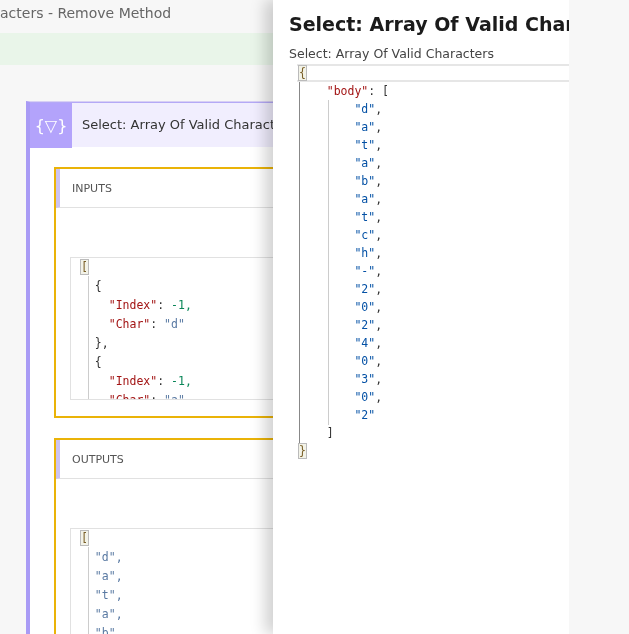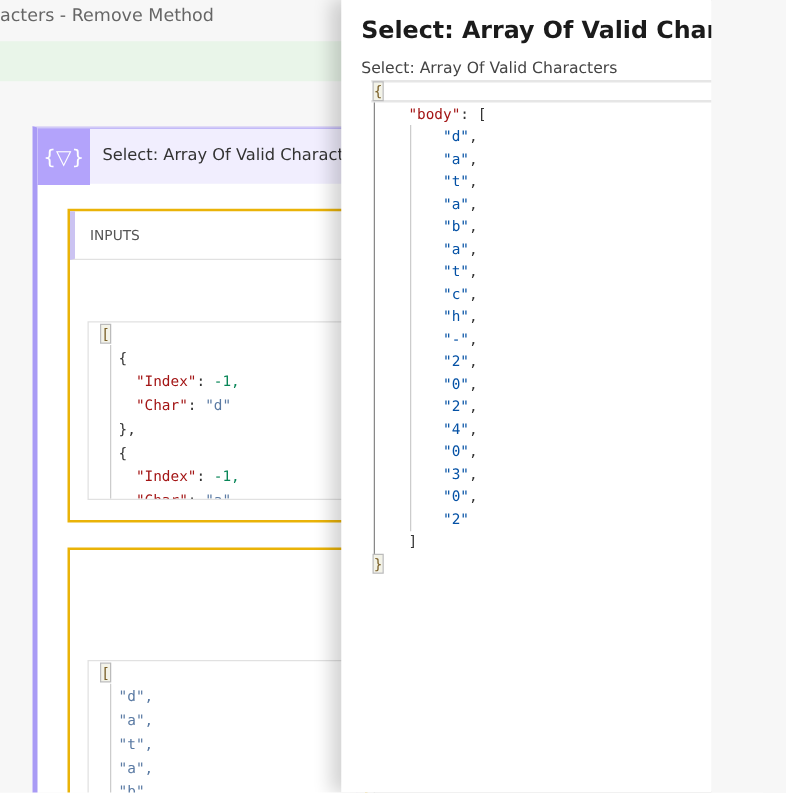--- a/index.html
+++ b/index.html
@@ -61,20 +61,21 @@
           <div style="white-space: pre;">    <span class="k">"Index"</span><span class="p">: </span><span class="n">-1,</span></div>
           <div style="white-space: pre;">    <span class="k">"Char"</span><span class="p">: </span><span class="s-light">"d"</span></div>
           <div style="white-space: pre;">  <span class="p">},</span></div>
           <div style="white-space: pre;">  <span class="p">{</span></div>
           <div style="white-space: pre;">    <span class="k">"Index"</span><span class="p">: </span><span class="n">-1,</span></div>
           <div style="white-space: pre;">    <span class="k">"Char"</span><span class="p">: </span><span class="s-light">"a"</span></div>
         </div>
     </div>
 
     <div class="section" style="top:336px;height:210px;">
+      <div class="section-head">OUTPUTS</div>
       <div class="field-label" style="top:64px;">Char</div>
       <div class="code-box" id="body-box" style="top:88px;height:130px;line-height:19px;">
         <div class="guide"></div>
       <div style="white-space: pre;"><span class="br-hl">[</span></div>
           <div style="white-space: pre;">  <span class="s-light">"d",</span></div>
           <div style="white-space: pre;">  <span class="s-light">"a",</span></div>
           <div style="white-space: pre;">  <span class="s-light">"t",</span></div>
           <div style="white-space: pre;">  <span class="s-light">"a",</span></div>
           <div style="white-space: pre;">  <span class="s-light">"b",</span></div>
         </div>

